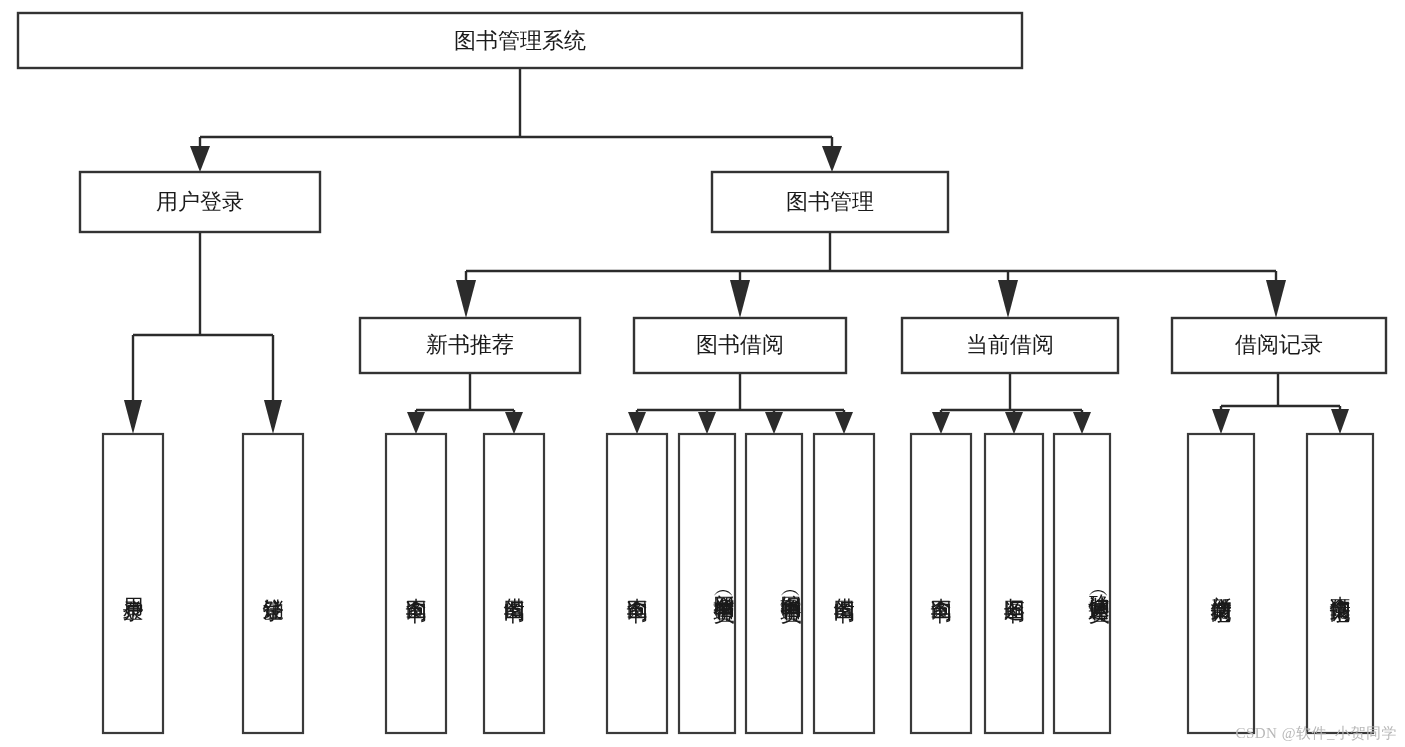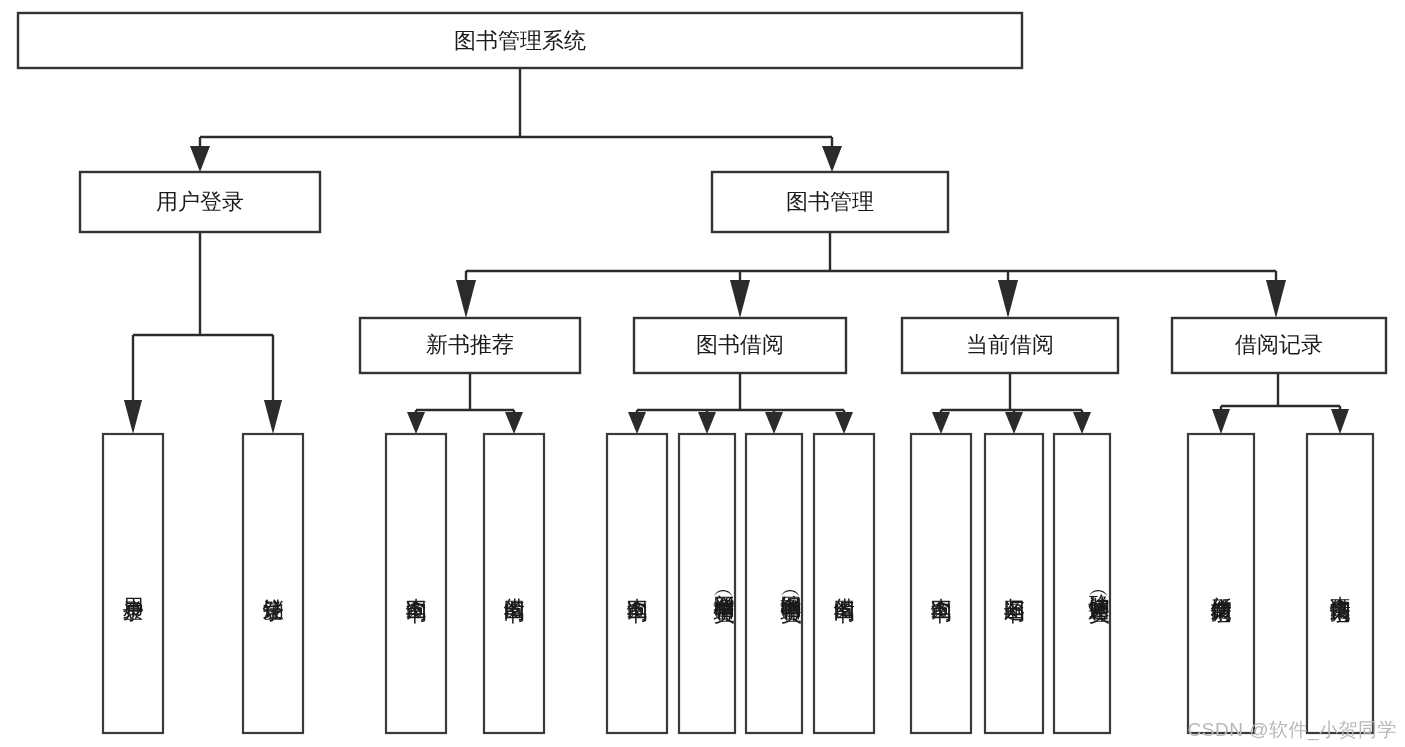--- a/index.html
+++ b/index.html
@@ -67,22 +67,22 @@
     letter-spacing: 1.5px;
     color: #1a1a1a;
     white-space: nowrap;
     text-align: center;
     pointer-events: none;
   }
   .watermark {
     position: absolute;
     right: 8px;
     bottom: 4px;
-    font-family: Liberation Sans, sans-serif;
-    font-size: 19px;
+    font-family: Liberation Serif, serif;
+    font-size: 15px;
     color: #b8b8b8;
     letter-spacing: 0.5px;
     white-space: nowrap;
   }
 </style>
 </head>
 <body>
 
 <div id="diagram-root">
 

